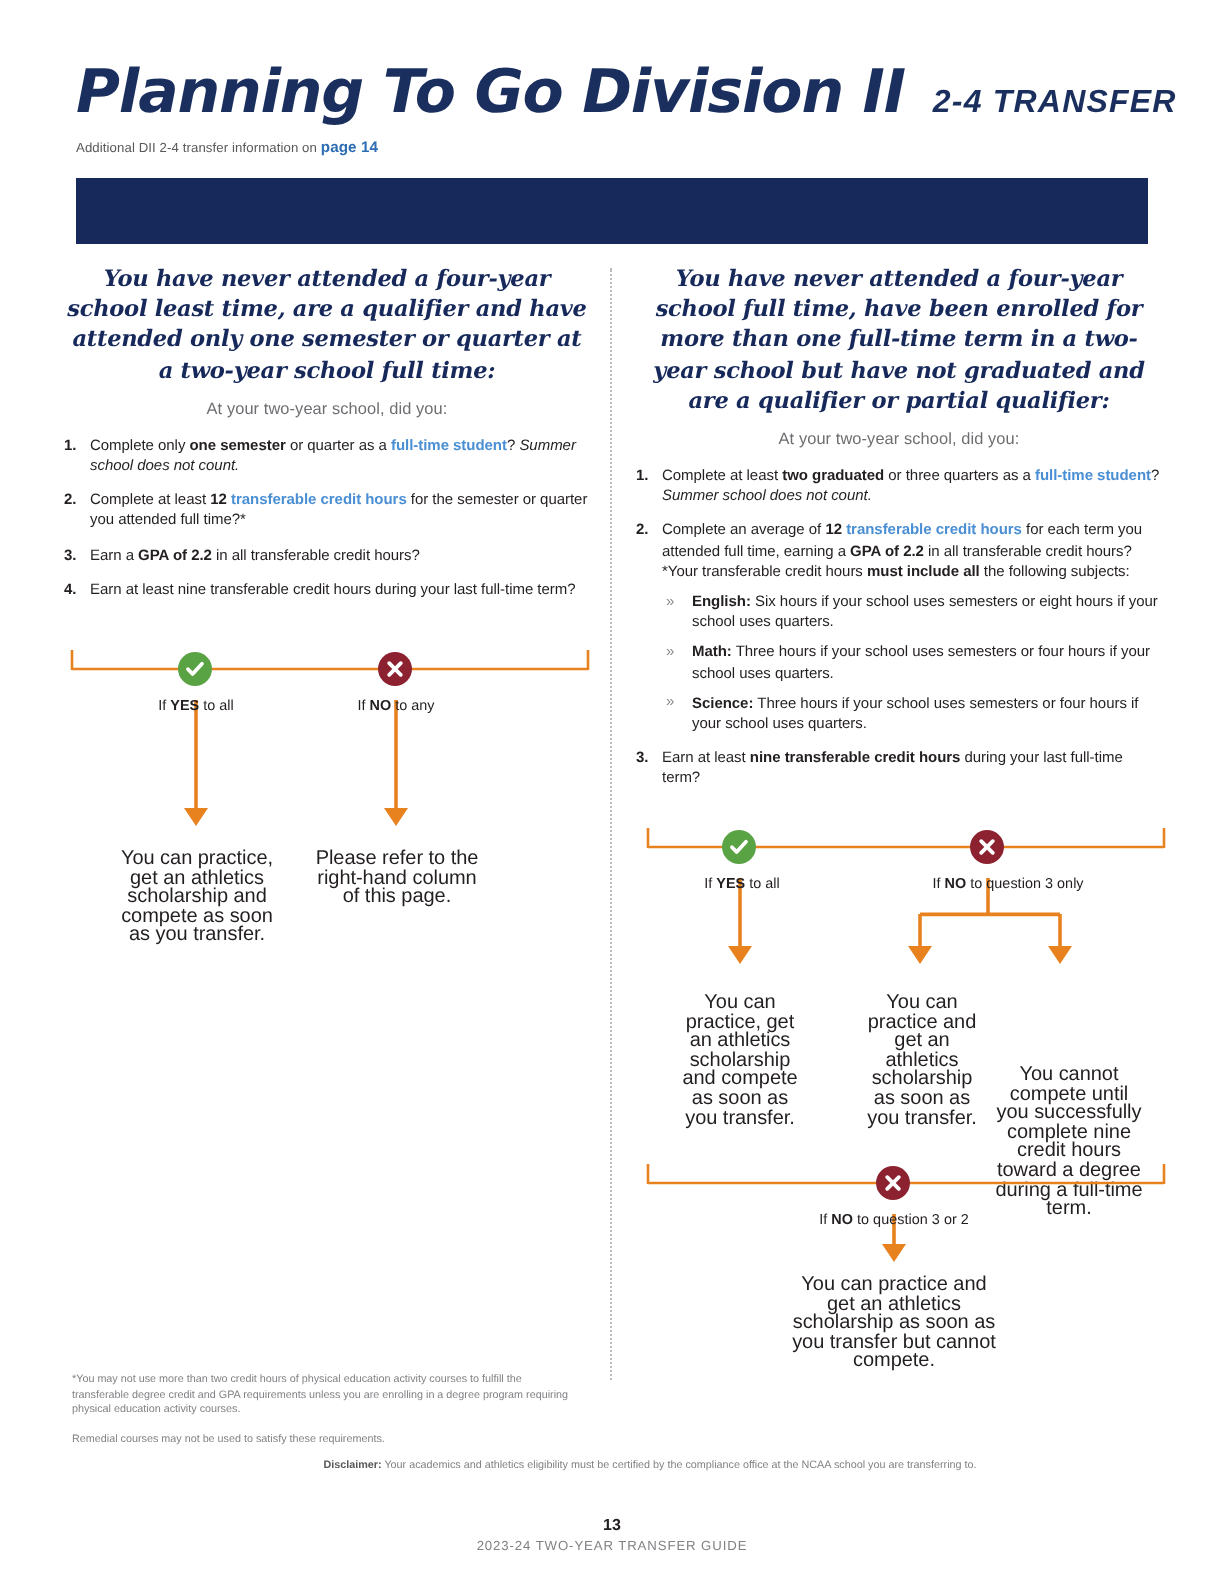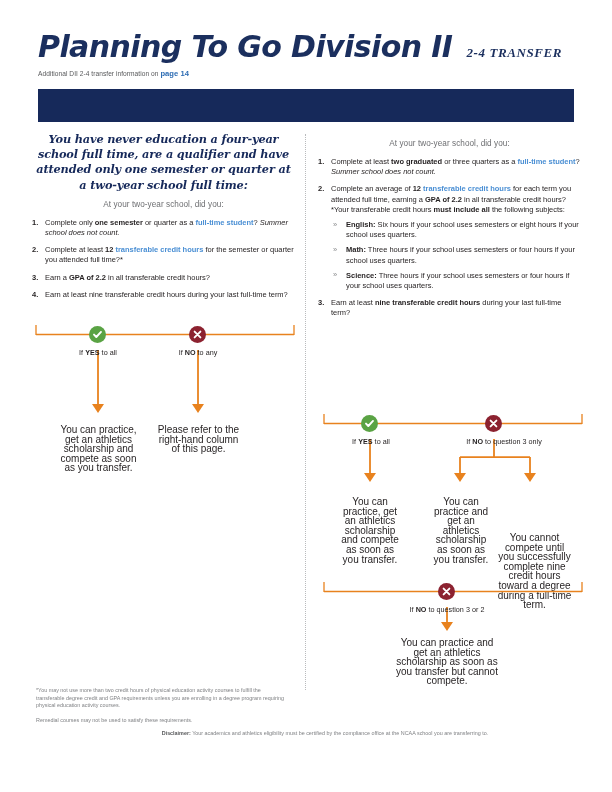--- a/index.html
+++ b/index.html
@@ -39,24 +39,24 @@
     font-family: "DejaVu Sans", sans-serif;
     font-style: italic;
     font-weight: bold;
     font-size: 30px;
     letter-spacing: -0.6px;
     color: #1b2f5e;
     line-height: 1;
     white-space: nowrap;
   }
   .sub-title {
-    font-family: Liberation Serif, serif;
+    font-family: Liberation Sans, sans-serif;
     font-style: italic;
     font-weight: bold;
-    font-size: 13px;
+    font-size: 16px;
     letter-spacing: 0.6px;
     color: #1b2f5e;
     white-space: nowrap;
   }
   .addl-line {
     margin-top: 7px;
     font-size: 6.6px;
     color: #58595b;
     letter-spacing: 0.05px;
   }
@@ -245,21 +245,21 @@
     <div class="addl-line">
       <span>Additional DII 2-4 transfer information on </span><span class="pageref">page 14</span>
     </div>
   </div>
 
   <div class="banner"></div>
 
   <div class="divider"></div>
 
   <div class="col col-left">
-    <div class="col-head">You have never education a four-year school full time, are a qualifier and have attended only one semester or quarter at a two-year school full time:</div>
+    <div class="col-head">You have never attended a four-year school least time, are a qualifier and have attended only one semester or quarter at a two-year school full time:</div>
     <div class="col-sub">At your two-year school, did you:</div>
     <ol class="qlist" id="left-qlist">
         <li><span class="num">1.</span><span>Complete only </span><span class="b">one semester</span><span> or quarter as a </span><span class="lnk">full-time student</span><span>? </span><span class="it">Summer school does not count.</span></li>
         <li><span class="num">2.</span><span>Complete at least </span><span class="b">12</span><span> </span><span class="lnk">transferable credit hours</span><span> for the semester or quarter you attended full time?*</span></li>
         <li><span class="num">3.</span><span>Earn a </span><span class="b">GPA of 2.2</span><span> in all transferable credit hours?</span></li>
         <li><span class="num">4.</span><span>Earn at least nine transferable credit hours during your last full-time term?</span></li>
       </ol>
   </div>
 
   <svg class="flow" style="left:32px; top:318px;" width="266" height="110" viewBox="0 0 266 110">
@@ -291,20 +291,21 @@
     <span>If </span><span class="b">YES</span><span> to all</span>
   </div>
   <div class="flow-label" style="left:148px; top:348px; width:100px;">
     <span>If </span><span class="b">NO</span><span> to any</span>
   </div>
 
   <div class="outcome" style="left:56px; top:425px; width:85px;">You can practice, get an athletics scholarship and compete as soon as you transfer.</div>
   <div class="outcome" style="left:156px; top:425px; width:85px;">Please refer to the right-hand column of this page.</div>
 
   <div class="col col-right">
+    <div class="col-head">You have never attended a four-year school full time, have been enrolled for more than one full-time term in a two-year school but have not graduated and are a qualifier or partial qualifier:</div>
     <div class="col-sub">At your two-year school, did you:</div>
     <ol class="qlist" id="right-qlist">
         <li><span class="num">1.</span><span>Complete at least </span><span class="b">two graduated</span><span> or three quarters as a </span><span class="lnk">full-time student</span><span>? </span><span class="it">Summer school does not count.</span></li>
         <li><span class="num">2.</span><span>Complete an average of </span><span class="b">12</span><span> </span><span class="lnk">transferable credit hours</span><span> for each term you attended full time, earning a </span><span class="b">GPA of 2.2</span><span> in all transferable credit hours? *Your transferable credit hours </span><span class="b">must include all</span><span> the following subjects:</span><ul class="subs">
             <li><span class="chev">»</span><span class="b">English:</span><span> Six hours if your school uses semesters or eight hours if your school uses quarters.</span></li>
             <li><span class="chev">»</span><span class="b">Math:</span><span> Three hours if your school uses semesters or four hours if your school uses quarters.</span></li>
             <li><span class="chev">»</span><span class="b">Science:</span><span> Three hours if your school uses semesters or four hours if your school uses quarters.</span></li>
           </ul></li>
         <li><span class="num">3.</span><span>Earn at least </span><span class="b">nine transferable credit hours</span><span> during your last full-time term?</span></li>
       </ol>
@@ -369,14 +370,18 @@
   <div class="outcome" style="left:393px; top:638px; width:108px;">You can practice and get an athletics scholarship as soon as you transfer but cannot compete.</div>
 
   <div class="footnotes">
     <p>*You may not use more than two credit hours of physical education activity courses to fulfill the transferable degree credit and GPA requirements unless you are enrolling in a degree program requiring physical education activity courses.</p>
     <p>Remedial courses may not be used to satisfy these requirements.</p>
   </div>
   <div class="disclaimer">
     <span class="b">Disclaimer:</span><span> Your academics and athletics eligibility must be certified by the compliance office at the NCAA school you are transferring to.</span>
   </div>
 
+  <div class="footer">
+    <div class="pagenum">13</div>
+    <div class="guide">2023-24 TWO-YEAR TRANSFER GUIDE</div>
+  </div>
 
 </div>
 
 </body></html>

